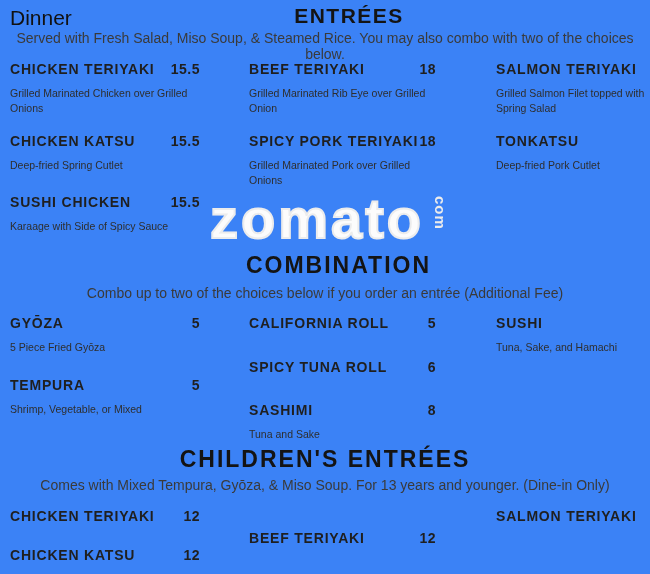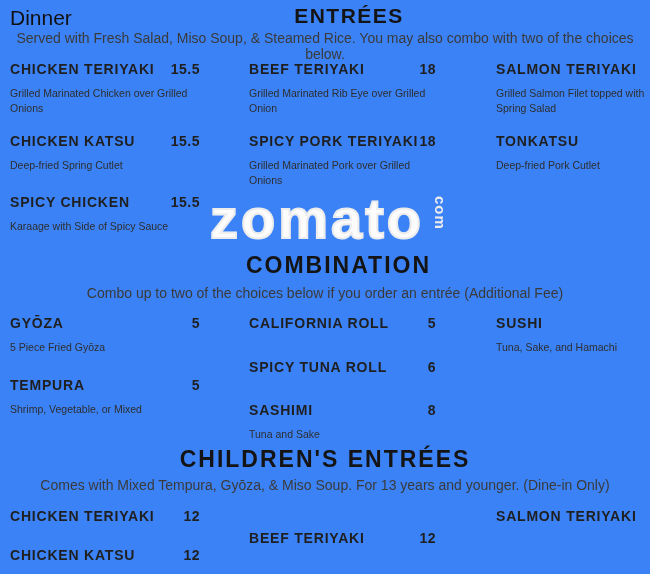--- a/index.html
+++ b/index.html
@@ -123,21 +123,21 @@
   <div class="menu-item col3" style="top:133px">
     <div class="item-row">
       <span class="item-name">TONKATSU</span>
       <span class="item-price">17</span>
     </div>
     <div class="item-desc">Deep-fried Pork Cutlet</div>
   </div>
 
   <div class="menu-item col1" style="top:194px">
     <div class="item-row">
-      <span class="item-name">SPICY CHICKEN</span>
+      <span class="item-name">SUSHI CHICKEN</span>
       <span class="item-price">15.5</span>
     </div>
     <div class="item-desc">Karaage with Side of Spicy Sauce</div>
   </div>
 
   <div class="section-title title-combo">COMBINATION</div>
   <div class="section-subtitle sub-combo">Combo up to two of the choices below if you order an entrée (Additional Fee)</div>
 
   <div class="menu-item col1" style="top:315px">
     <div class="item-row">

